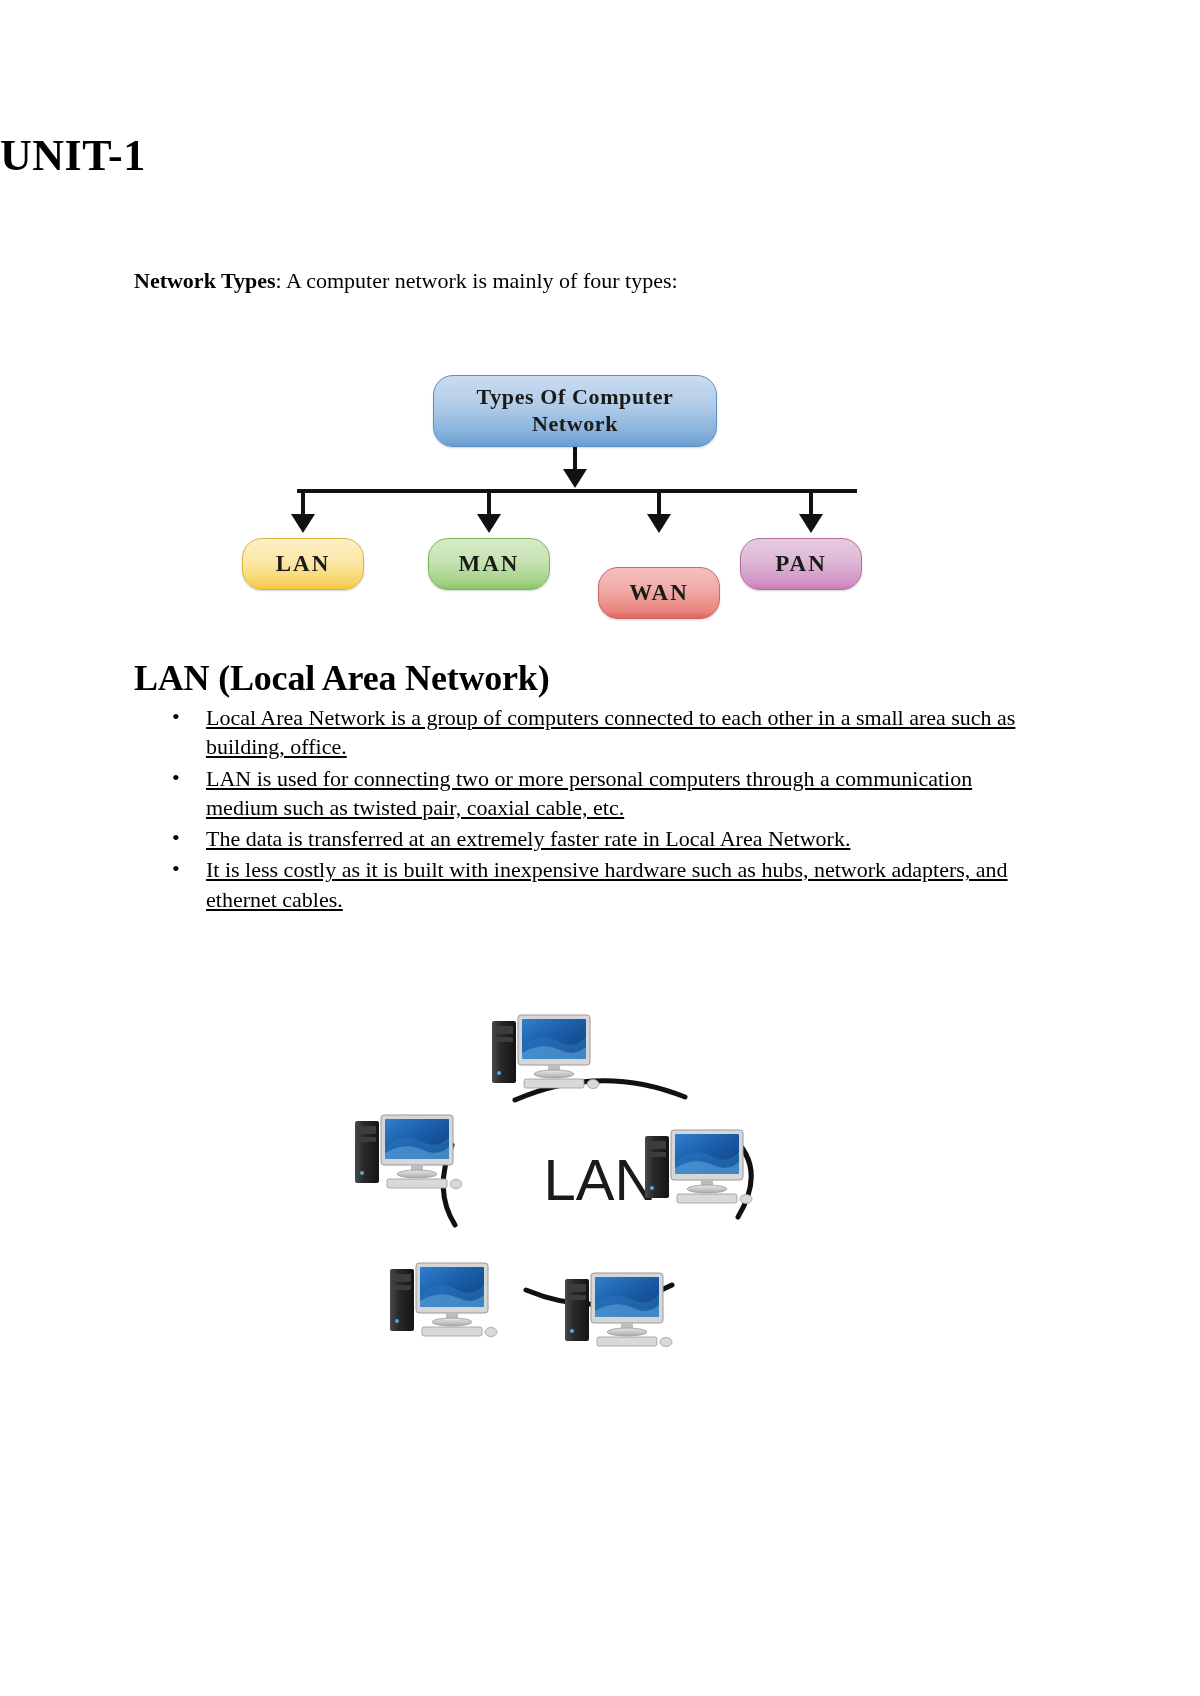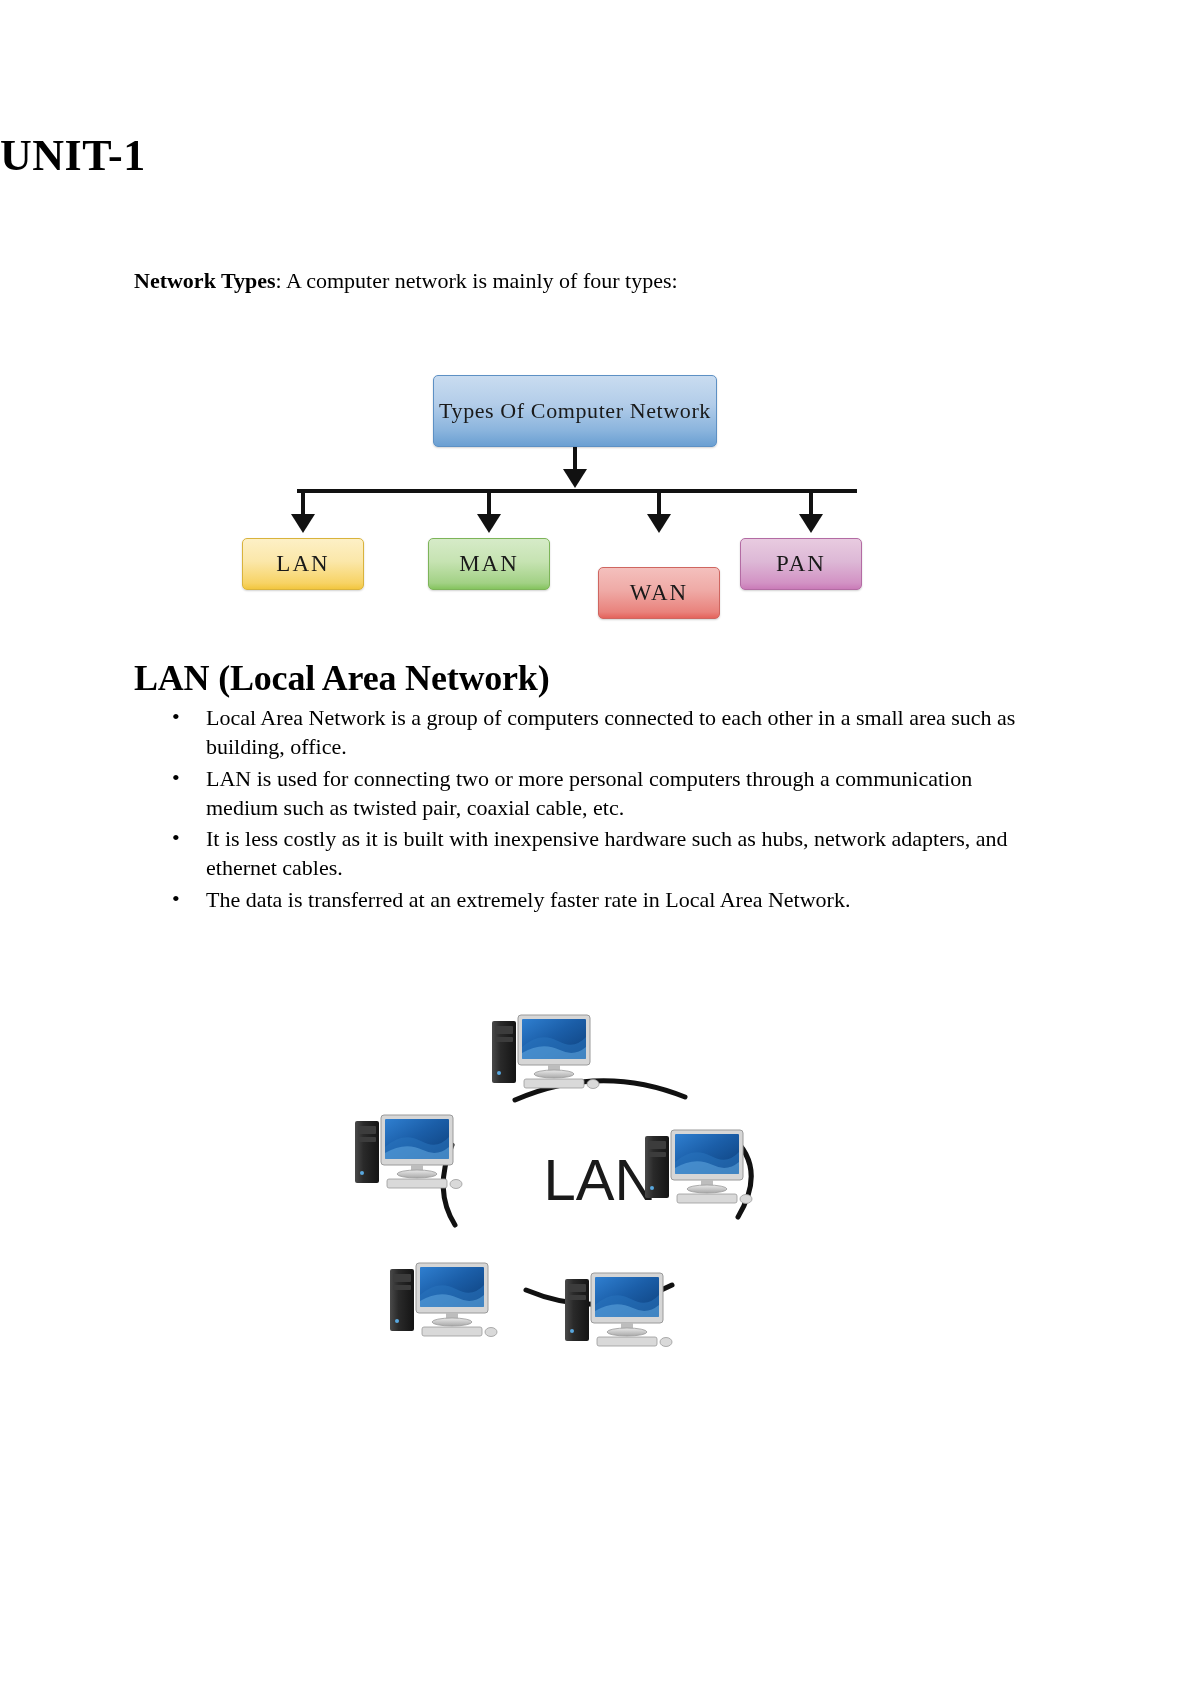--- a/index.html
+++ b/index.html
@@ -55,29 +55,29 @@
   .diagram {
     position: absolute;
     top: 362px;
     left: 180px;
     width: 840px;
     height: 250px;
   }
 
   .node {
     position: absolute;
-    border-radius: 5px;
+    border-radius: 20px;
     border: 1px solid #8a8a8a;
     box-sizing: border-box;
     display: flex;
     align-items: center;
     justify-content: center;
     text-align: center;
     font-family: "Liberation Serif", "DejaVu Serif", serif;
-    font-weight: normal;
+    font-weight: bold;
     color: #1a1a1a;
     box-shadow: 0 1px 2px rgba(0,0,0,0.18);
   }
 
   .node-root {
     left: 253px;
     top: 13px;
     width: 284px;
     height: 72px;
     font-size: 22px;
@@ -155,20 +155,21 @@
 
   
   .bullets {
     position: absolute;
     top: 703px;
     left: 160px;
     width: 880px;
     margin: 0;
     padding: 0;
     list-style: none;
+    text-decoration: underline;
   }
   .bullets li {
     position: relative;
     padding-left: 46px;
     font-size: 22px;
     line-height: 1.33;
     margin-bottom: 2px;
   }
   .bullets li::before {
     content: "\2022";
@@ -224,22 +225,22 @@
     <div class="node node-leaf node-man">MAN</div>
     <div class="node node-leaf node-wan">WAN</div>
     <div class="node node-leaf node-pan">PAN</div>
   </div>
 
   <div class="section-heading">LAN (Local Area Network)</div>
 
   <ul class="bullets">
     <li>Local Area Network is a group of computers connected to each other in a small area such as building, office.</li>
     <li>LAN is used for connecting two or more personal computers through a communication medium such as twisted pair, coaxial cable, etc.</li>
+    <li>The data is transferred at an extremely faster rate in Local Area Network.</li>
     <li>It is less costly as it is built with inexpensive hardware such as hubs, network adapters, and ethernet cables.</li>
-    <li>The data is transferred at an extremely faster rate in Local Area Network.</li>
   </ul>
 
   <div class="lan-figure">
     <svg width="600" height="400" viewBox="0 0 600 400" xmlns="http://www.w3.org/2000/svg">
       <defs>
         <linearGradient id="screenGrad" x1="0" y1="0" x2="1" y2="1">
           <stop offset="0%" stop-color="#2f7fd0"></stop>
           <stop offset="45%" stop-color="#1b5ea8"></stop>
           <stop offset="100%" stop-color="#0d3f7a"></stop>
         </linearGradient>

